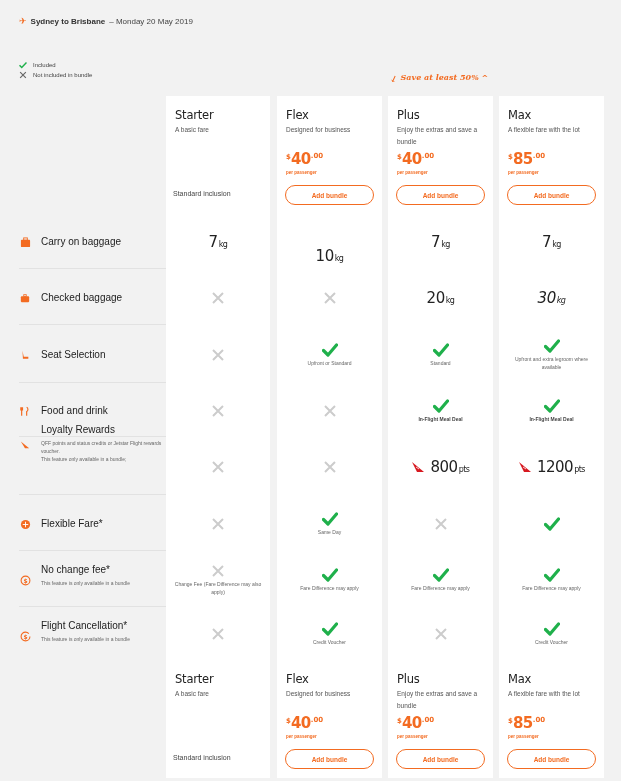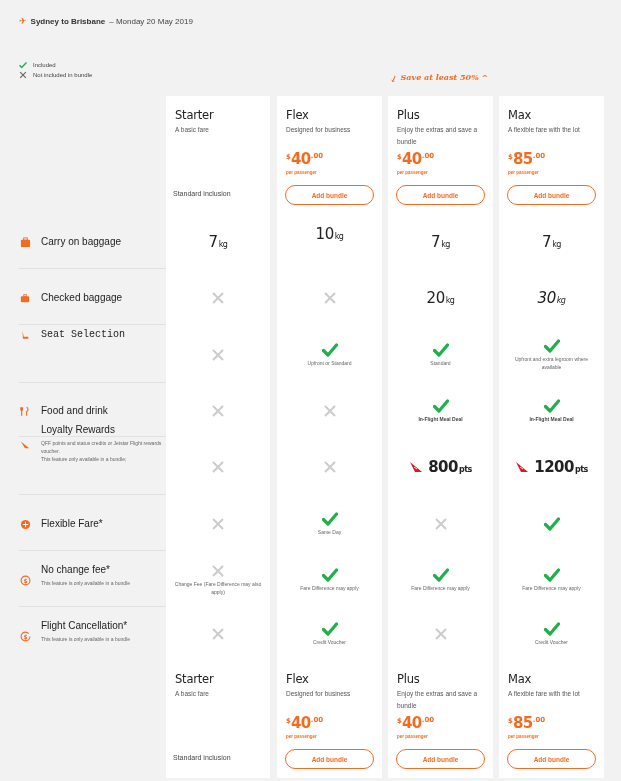--- a/index.html
+++ b/index.html
@@ -59,21 +59,21 @@
   .cell.c0 { left: 166px; width: 104px; }
   .cell.c1 { left: 277px; }
   .cell.c2 { left: 388px; }
   .cell.c3 { left: 499px; }
   .big { font-family: "DejaVu Sans", sans-serif; font-size: 15px; color: #222; letter-spacing: -0.5px; display: flex; align-items: baseline; }
   .big .unit { font-size: 8px; margin-left: 1px; }
   .note { font-size: 5px; color: #666; text-align: center; line-height: 8px; margin-top: 2px; max-width: 92px; }
   .note.bold { font-weight: bold; color: #444; }
   .check svg { width: 16px; height: 14px; display: block; }
   .cross svg { width: 14px; height: 14px; display: block; }
-  .pts { display: flex; align-items: center; gap: 5px; font-weight: bold; }
+  .pts { display: flex; align-items: center; gap: 5px; }
   .tail svg { width: 14px; height: 12px; display: block; }
 </style>
 </head>
 <body>
 
 <div class="header">
   <div class="subtitle">
     <span class="plane">✈</span>
     <span class="route">Sydney to Brisbane</span>
     <span>– Monday 20 May 2019</span>
@@ -157,21 +157,21 @@
       </div>
     </div>
     <div class="cell c0" style="top: 214px; height: 56px;">
       <div class="">
         <span class="big">
           <span>7</span>
           <span class="unit">kg</span>
         </span>
       </div>
     </div>
-    <div class="cell c1" style="top: 206px; height: 56px;">
+    <div class="cell c1" style="top: 228px; height: 56px;">
       <div class="">
         <span class="big">
           <span>10</span>
           <span class="unit">kg</span>
         </span>
       </div>
     </div>
     <div class="cell c2" style="top: 214px; height: 56px;">
       <div class="">
         <span class="big">
@@ -224,21 +224,21 @@
     </div>
     <div class="cell c3" style="top: 270px; height: 56px; font-style: italic;">
       <div class="">
         <span class="big">
           <span>30</span>
           <span class="unit">kg</span>
         </span>
       </div>
     </div>
     <div class="divider" style="top: 324px;"></div>
-    <div class="row-label" style="top: 329px; font-family: Liberation Mono, monospace;">
+    <div class="row-label" style="top: 349px;">
       <span class="ico">
         <svg viewBox="0 0 12 12" width="10" height="10">
           <path d="M3 1 L4.5 8 L10 8 L10 10.5 L3.5 10.5 Z" fill="#f36b21"></path>
         </svg>
       </span>
       <div>
         <div class="txt">Seat Selection</div>
       </div>
     </div>
     <div class="cell c0" style="top: 326px; height: 58px;">

